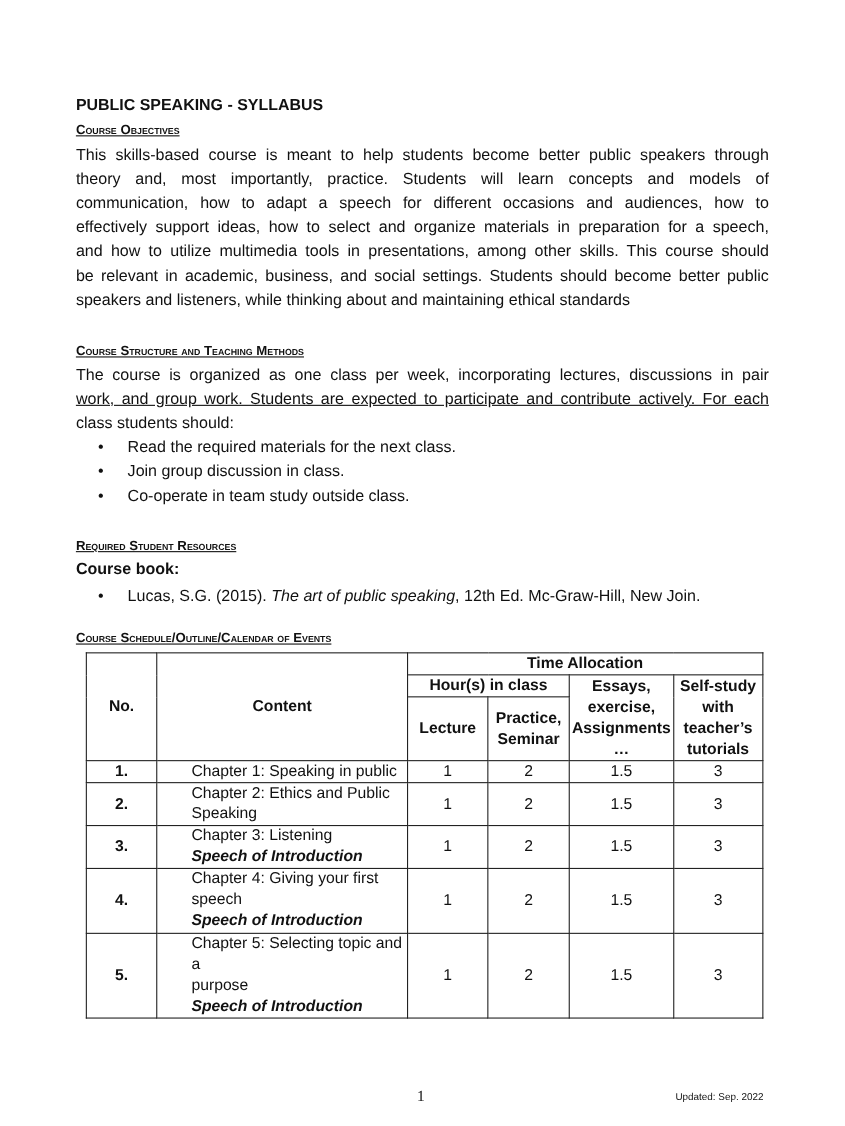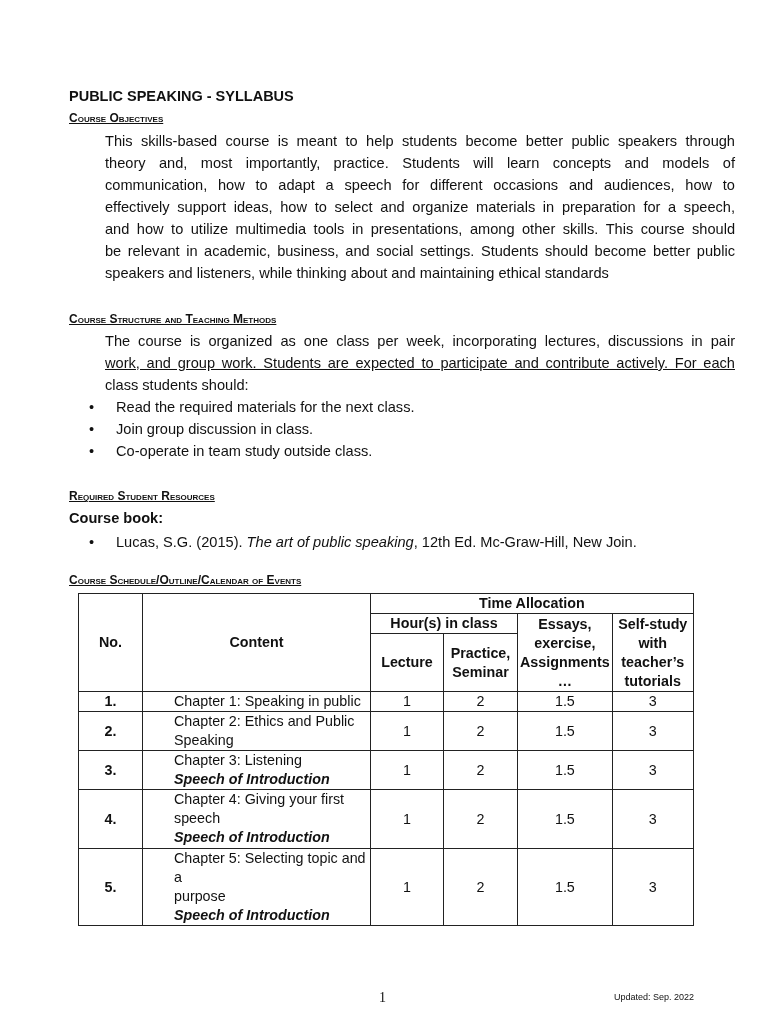--- a/index.html
+++ b/index.html
@@ -3,21 +3,21 @@
 <meta charset="utf-8">
 <style>
   html, body { margin:0; padding:0; background:#ffffff; }
   body { width:768px; height:1024px; position:relative; overflow:hidden;
          font-family:"Liberation Sans", sans-serif; color:#111; }
   .page { position:absolute; left:0; top:0; width:768px; height:1024px; }
   .title { position:absolute; left:69px; top:88px; font-size:14.5px; font-weight:bold; letter-spacing:0; }
   .heading { position:absolute; left:69px; font-size:12px; font-weight:bold; text-decoration:underline;
              font-variant:small-caps; letter-spacing:0; }
   .para { position:absolute; left:69px; width:630px; font-size:14.6px; line-height:22px;
-          text-align:justify;margin-left:36px; }
+          text-align:justify; }
   .bullets { position:absolute; left:69px; width:640px; margin:0; padding:0; list-style:none; font-size:14.6px; line-height:22px; }
   .bullets li { position:relative; padding-left:47px; }
   .bullets li .dot { position:absolute; left:20px; top:0; }
   .subhead { position:absolute; left:69px; font-size:14.6px; font-weight:bold; }
   table.sched { position:absolute; left:78px; top:593px; border-collapse:collapse;
                 font-size:14.3px; line-height:19px; }
   table.sched td, table.sched th { border:1.3px solid #222; padding:0 2px; }
   table.sched th { font-weight:bold; text-align:center; }
   table.sched td.num { font-weight:bold; text-align:center; }
   table.sched td.val { text-align:center; }

